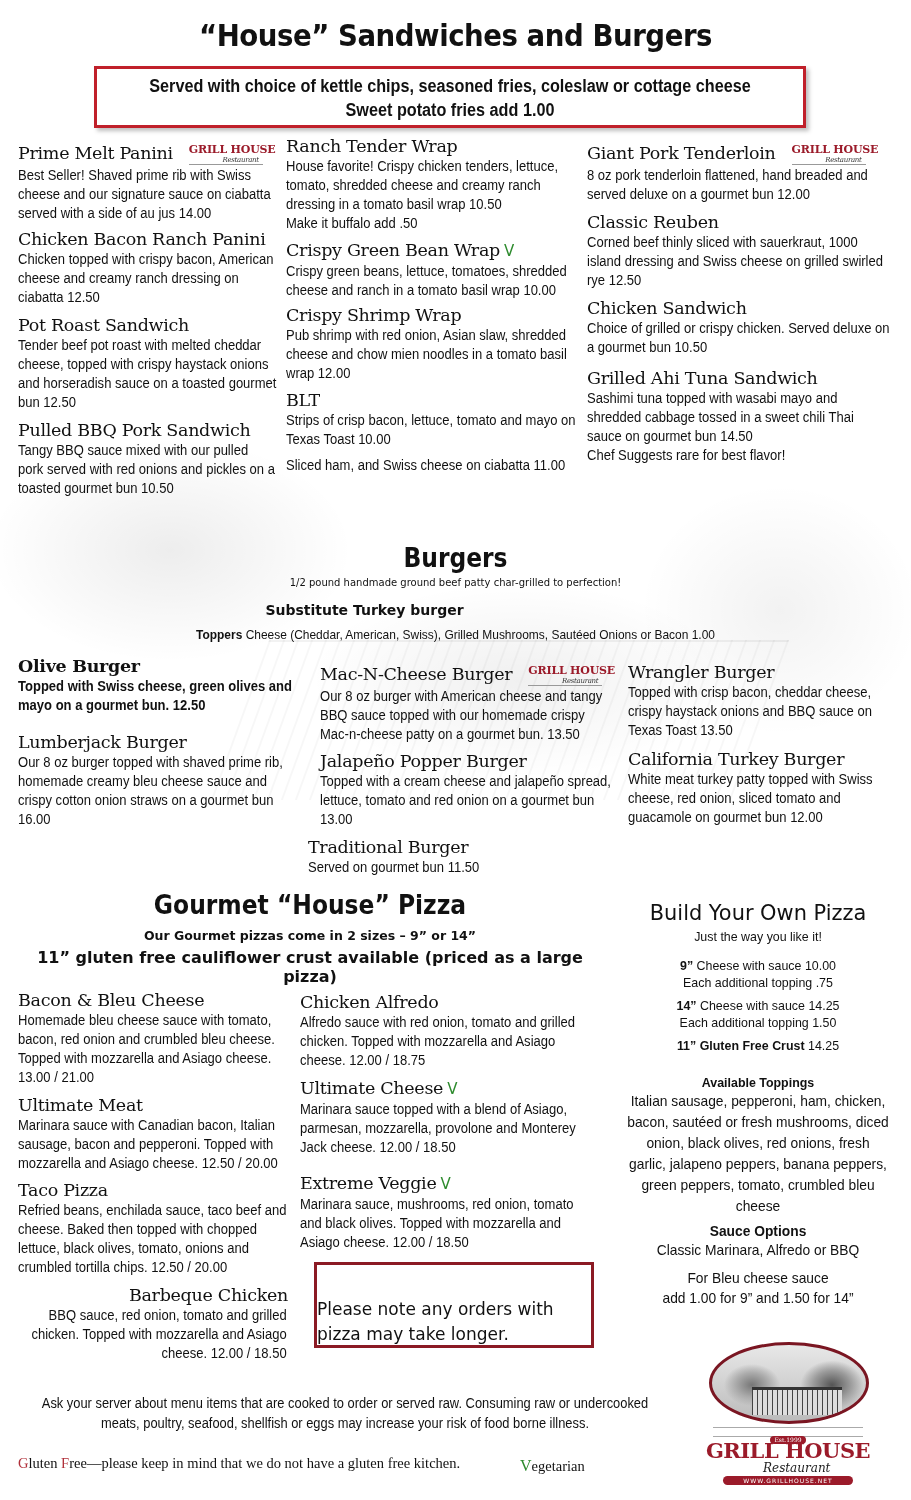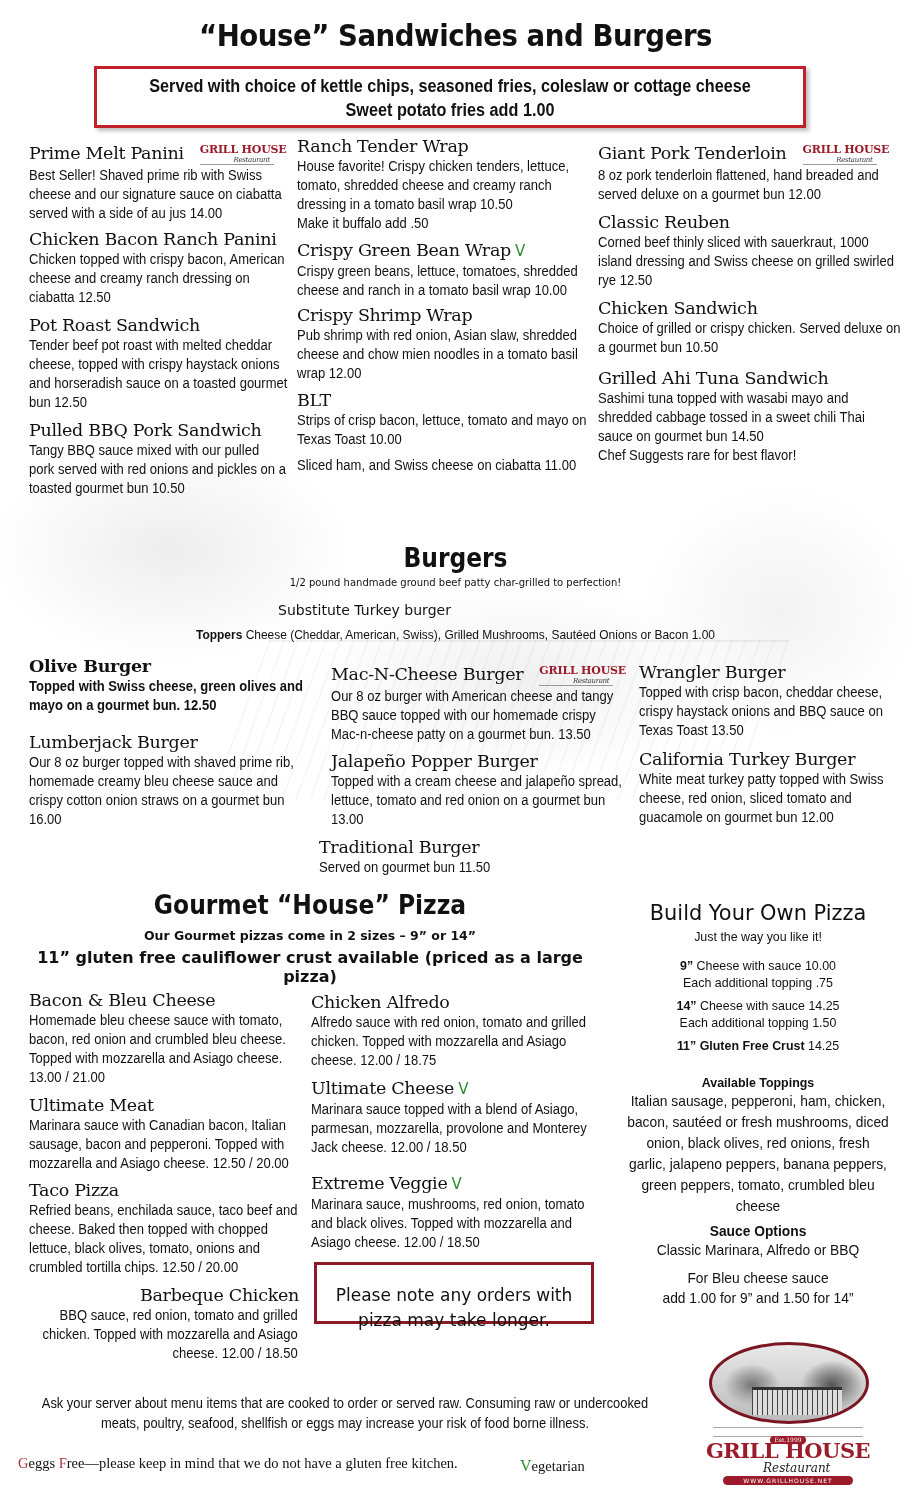--- a/index.html
+++ b/index.html
@@ -29,21 +29,21 @@
     font-family: "DejaVu Sans", sans-serif; font-weight: bold; font-size: 30px; letter-spacing: -0.5px;
     transform: scaleX(0.92);
   }
   .sides-box {
     left: 94px; top: 66px; width: 712px; height: 62px;
     border: 3px solid #c0202a; box-shadow: 3px 3px 4px rgba(0,0,0,0.25);
     text-align: center; padding-top: 5px;
   }
   .sides-box div { font-family: "Liberation Sans", sans-serif; font-weight: bold; font-size: 18px; line-height: 24px; transform: scaleX(0.9); }
 
-  .item { position: absolute; margin-left: 11px; }
+  .item { position: absolute; }
   .item .name {
     font-family: "DejaVu Serif", serif; font-size: 17.5px; line-height: 21px; color: #111;
     letter-spacing: -0.3px; white-space: nowrap;
   }
   .item .desc {
     font-family: "Liberation Sans", sans-serif; font-size: 14px; line-height: 19px; color: #111;
     transform-origin: left top; transform: scaleX(0.93); width: 107%;
   }
   .veg { color: #2e8b2e; font-family: "DejaVu Sans", sans-serif; font-size: 15px; margin-left: 4px; }
 
@@ -52,22 +52,22 @@
   }
   .logo-small .l1 { font-family: "DejaVu Serif", serif; font-weight: bold; font-size: 11px; color: #9b1b2a; letter-spacing: -0.2px; line-height: 12px; }
   .logo-small .l2 { font-family: "DejaVu Serif", serif; font-style: italic; font-size: 7px; color: #333; text-align: right; padding-right: 4px; line-height: 8px; border-bottom: 1px solid #999; }
 
   .section-title {
     font-family: "DejaVu Sans", sans-serif; font-weight: bold; text-align: center; transform: scaleX(0.9);
   }
   .center-line { text-align: center; }
 
   .note-box {
-    left: 314px; top: 1262px; width: 280px; height: 62px;
-    border: 3px solid #8b1a24; text-align: center; padding-top: 18px;
+    left: 314px; top: 1262px; width: 280px; height: 86px;
+    border: 3px solid #8b1a24; text-align: left; padding-top: 32px;
   }
   .note-box div { font-family: "DejaVu Sans", sans-serif; font-size: 17px; line-height: 25px; }
 
   .byo { left: 605px; width: 306px; text-align: center; }
   .byo .t { font-family: "DejaVu Sans", sans-serif; font-size: 22px; transform: scaleX(0.95); }
   .byo .s { font-family: "Liberation Sans", sans-serif; font-size: 13.5px; transform: scaleX(0.92); }
   .byo b { font-weight: bold; }
 
   .big-logo { left: 703px; top: 1342px; width: 170px; height: 150px; }
   .oval {
@@ -173,21 +173,21 @@
   <div class="desc">Choice of grilled or crispy chicken. Served deluxe on a gourmet bun  10.50</div>
 </div>
 <div class="item" style="left:587px; top:368px; width:306px;">
   <div class="name">Grilled Ahi Tuna Sandwich</div>
   <div class="desc">Sashimi tuna topped with wasabi mayo and shredded cabbage tossed in a sweet chili Thai sauce on gourmet bun  14.50</div>
   <div class="desc">Chef Suggests rare for best flavor!</div>
 </div>
 
 <div class="abs section-title" style="left:0; top:543px; width:911px; font-size:26px;">Burgers</div>
 <div class="abs center-line" style="left:0; top:577px; width:911px; font-family:'DejaVu Sans',sans-serif; font-size:10px;">1/2 pound handmade ground beef patty char-grilled to perfection!</div>
-<div class="abs center-line" style="left:0; top:602px; width:729px; font-family:'DejaVu Sans',sans-serif; font-weight:normal; font-size:14px;">Substitute Turkey burger</div>
+<div class="abs center-line" style="left:0; top:602px; width:729px; font-family:'DejaVu Sans',sans-serif; font-weight:bold; font-size:14px;">Substitute Turkey burger</div>
 <div class="abs center-line" style="left:100px; top:627px; width:711px; font-size:13px; transform:scaleX(0.92);"><b>Toppers</b><span> Cheese (Cheddar, American, Swiss), Grilled Mushrooms, Sautéed Onions or Bacon 1.00</span></div>
 
 <div class="item" style="left:18px; top:656px; width:278px;font-weight:bold;">
   <div class="name">Olive Burger</div>
   <div class="desc">Topped with Swiss cheese, green olives and mayo on a gourmet bun. 12.50</div>
 </div>
 <div class="item" style="left:18px; top:732px; width:278px;">
   <div class="name">Lumberjack Burger</div>
   <div class="desc">Our 8 oz burger topped with shaved prime rib, homemade creamy bleu cheese sauce and crispy cotton onion straws on a gourmet bun 16.00</div>
 </div>
@@ -276,14 +276,14 @@
   <div class="est-bar"><span>Est.1999</span></div>
   <div class="gh">GRILL HOUSE</div>
   <div class="rest">Restaurant</div>
   <div class="url">WWW.GRILLHOUSE.NET</div>
 </div>
 
 <div class="abs disclaimer">
   <div>Ask your server about menu items that are cooked to order or served raw.  Consuming raw or undercooked</div>
   <div>meats, poultry, seafood, shellfish or eggs may increase your risk of food borne illness.</div>
 </div>
-<div class="abs legend-gf"><span class="r">G</span><span>eggs </span><span class="r">F</span><span>ree—please keep in mind that we do not have a gluten free kitchen.</span></div>
+<div class="abs legend-gf"><span class="r">G</span><span>luten </span><span class="r">F</span><span>ree—please keep in mind that we do not have a gluten free kitchen.</span></div>
 <div class="abs legend-v"><span class="g">V</span><span>egetarian</span></div>
 
 </body></html>

